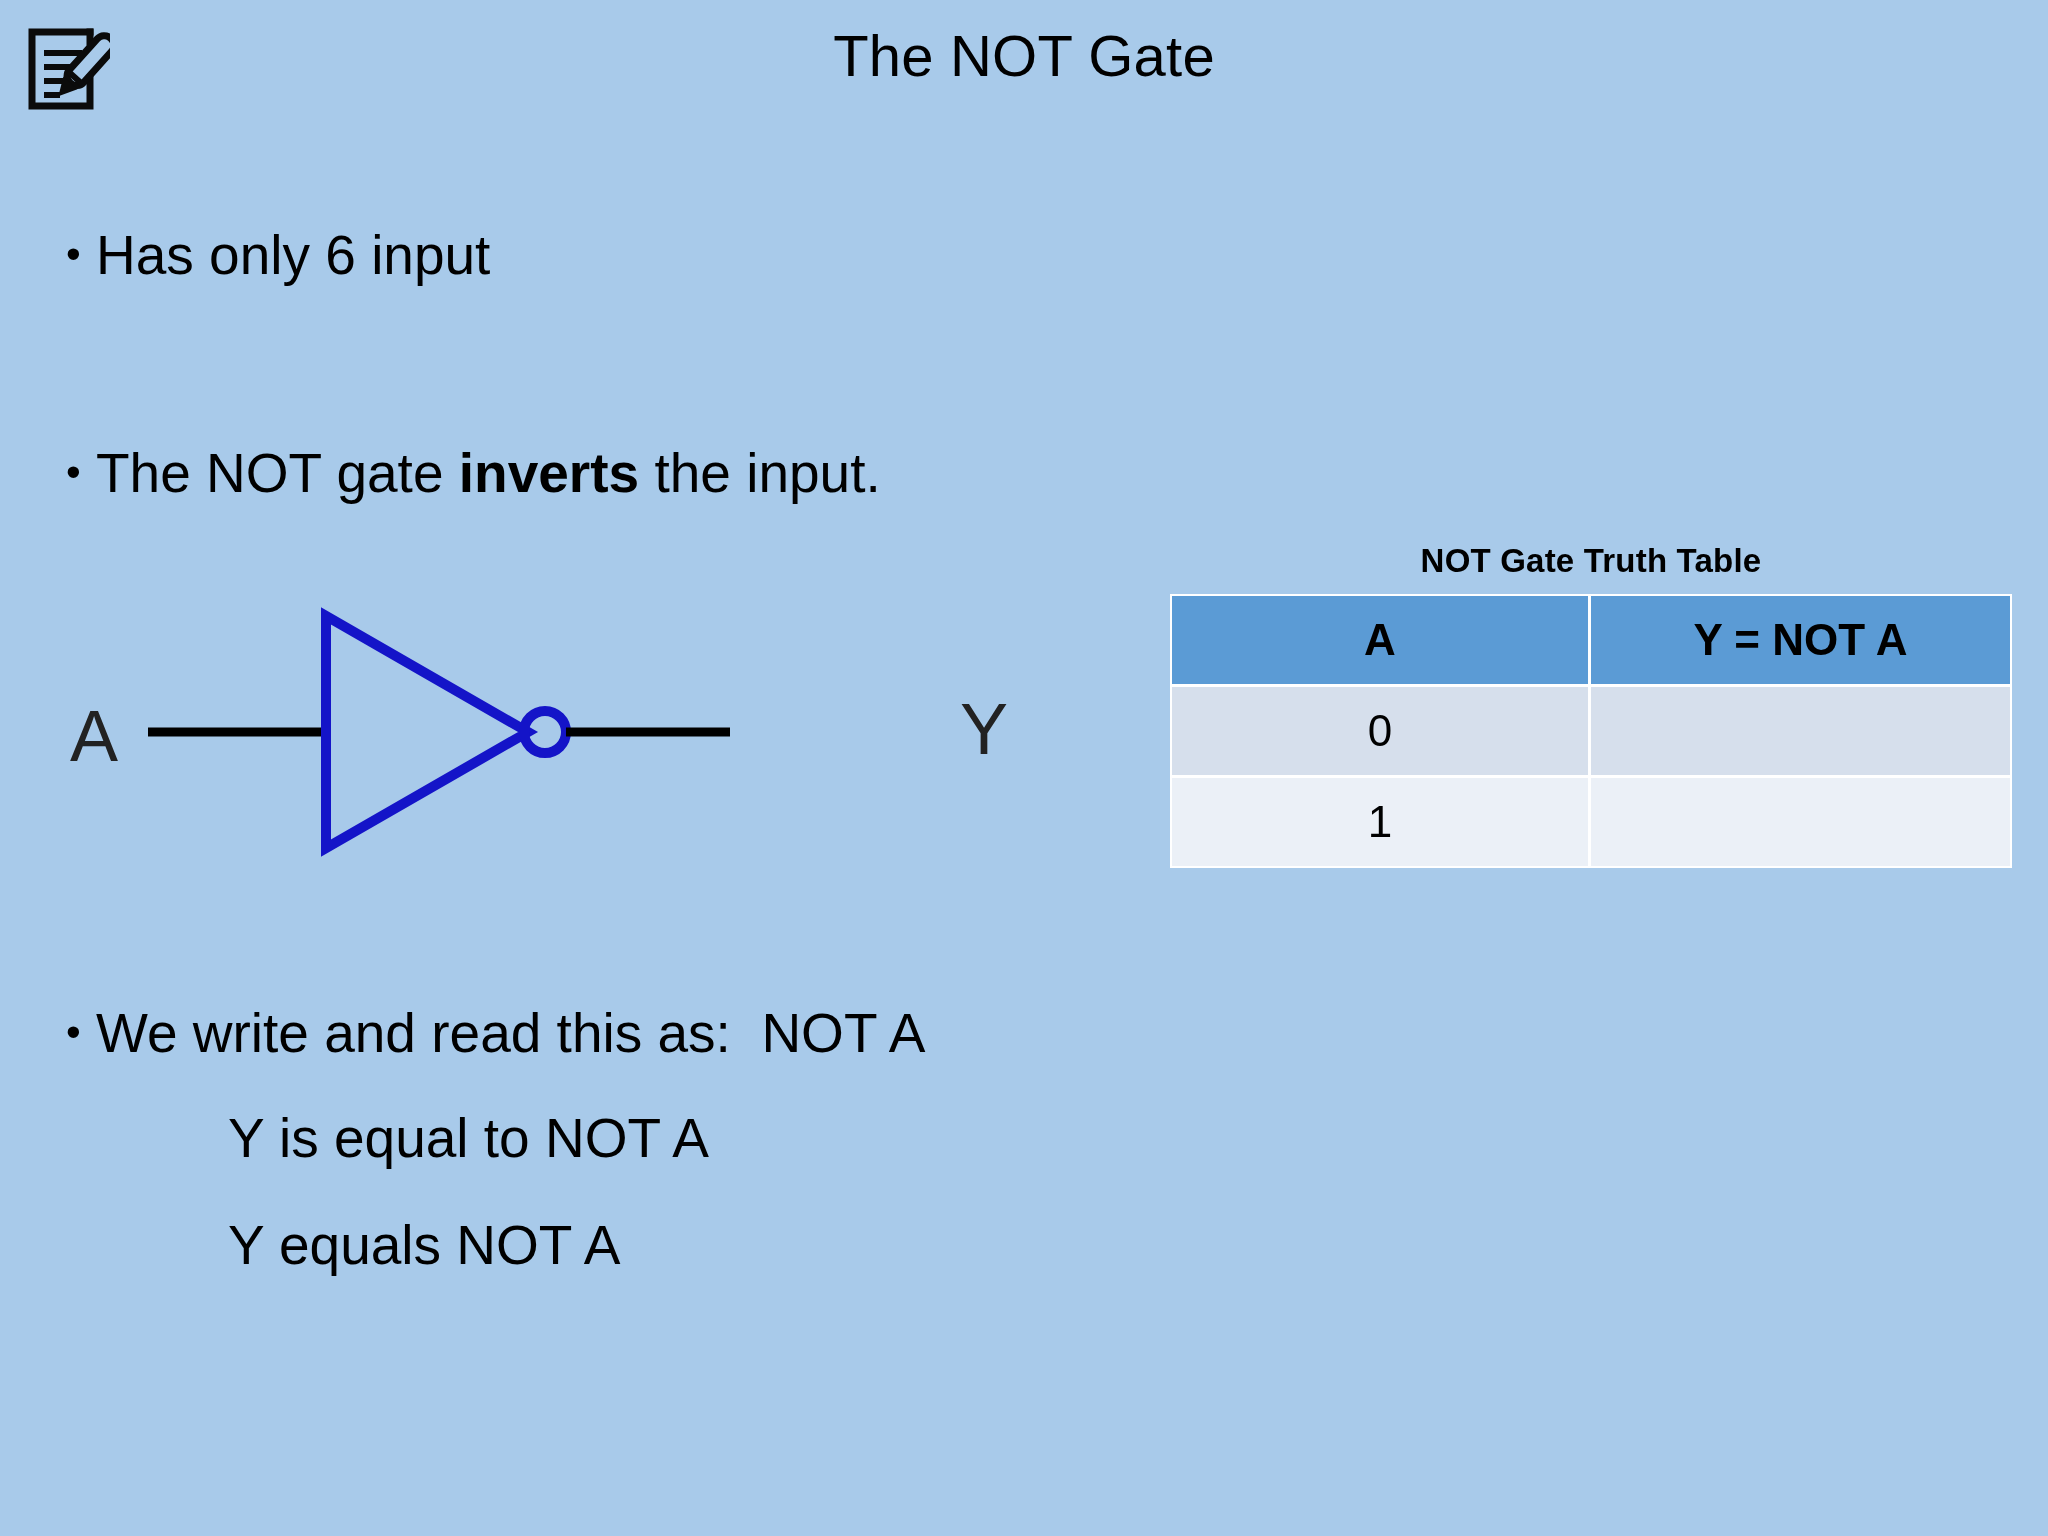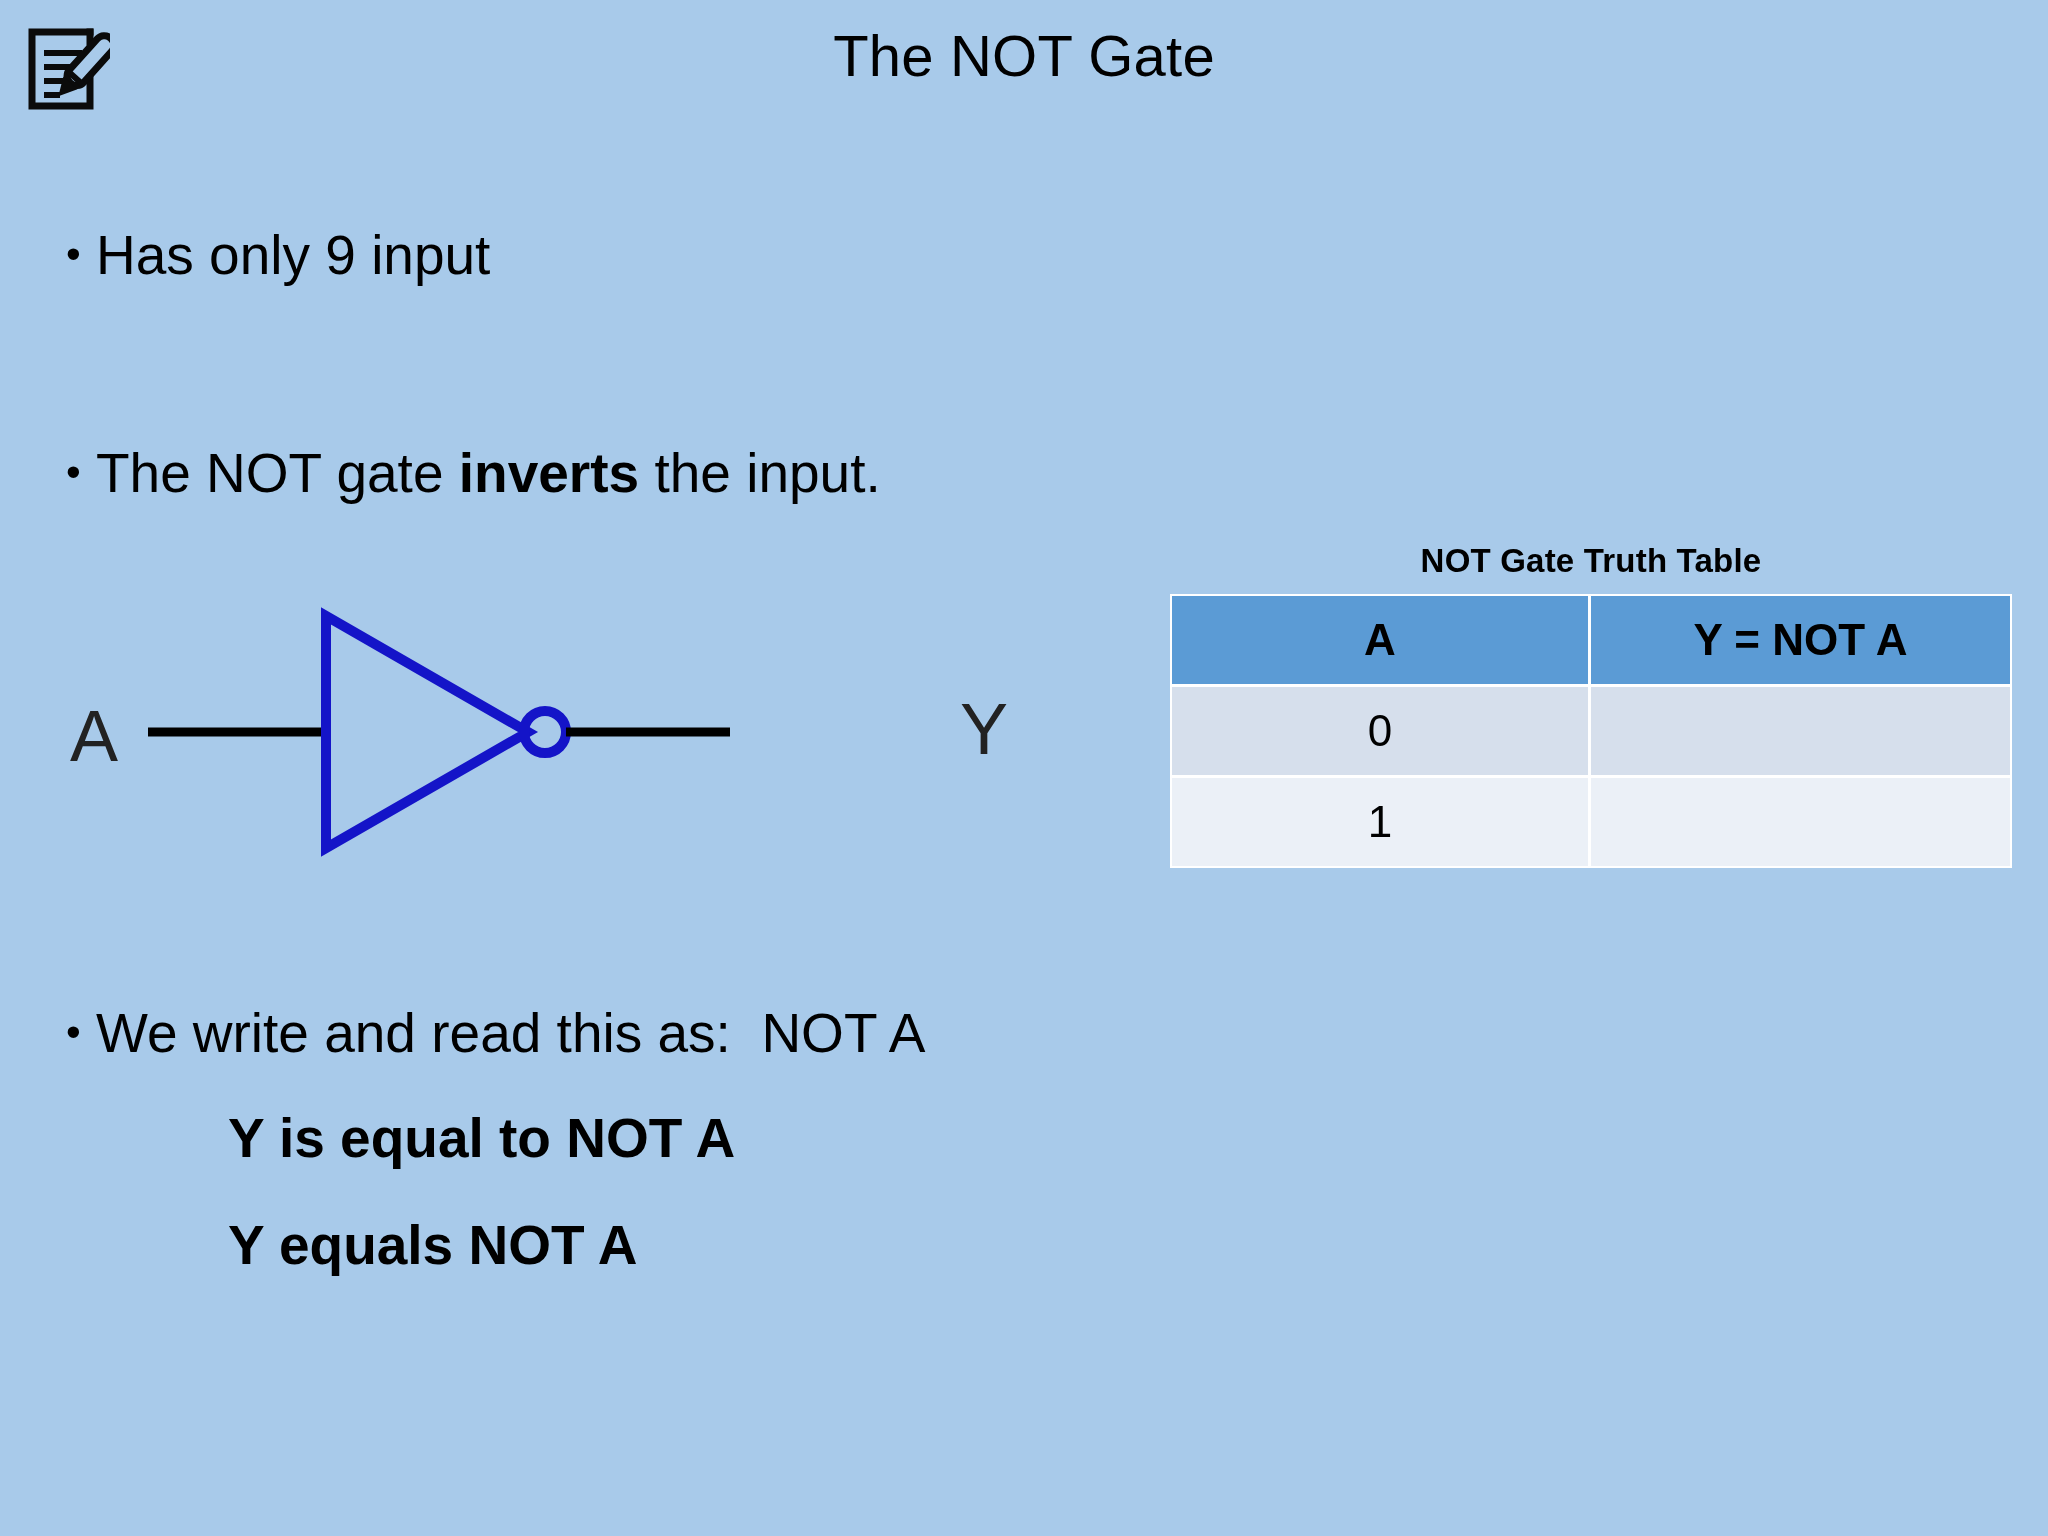--- a/index.html
+++ b/index.html
@@ -61,21 +61,21 @@
   .bullet .btext b { font-weight: 700; }
 
   #bullet-1 { left: 66px; top: 222px; }
   #bullet-2 { left: 66px; top: 440px; }
   #bullet-3 { left: 66px; top: 1000px; }
 
   .subline {
     position: absolute;
     font-size: 55px;
     line-height: 66px;
-    font-weight: 700;
+    font-weight: 400;
     color: #000;
     white-space: nowrap;
   }
   #subline-1 { left: 228px; top: 1105px; }
   #subline-2 { left: 228px; top: 1212px; text-align: center; }
 
   
   .gate-diagram {
     position: absolute;
     left: 60px;
@@ -161,21 +161,21 @@
       <path d="M54 68 L63.5 86 L73 68 Z" fill="#0b0b0b"></path>
       <rect x="54" y="58" width="19" height="6" fill="#0b0b0b"></rect>
     </g>
   </svg>
 </div>
 
 <div class="slide-title">The NOT Gate</div>
 
 <div class="bullet" id="bullet-1">
   <span class="dot">•</span>
-  <span class="btext">Has only 9 input</span>
+  <span class="btext">Has only 6 input</span>
 </div>
 
 <div class="bullet" id="bullet-2">
   <span class="dot">•</span>
   <span class="btext">The NOT gate <b>inverts</b> the input.</span>
 </div>
 
 <div class="gate-diagram">
   <span class="gate-label in">A</span>
   <span class="gate-label out">Y</span>

